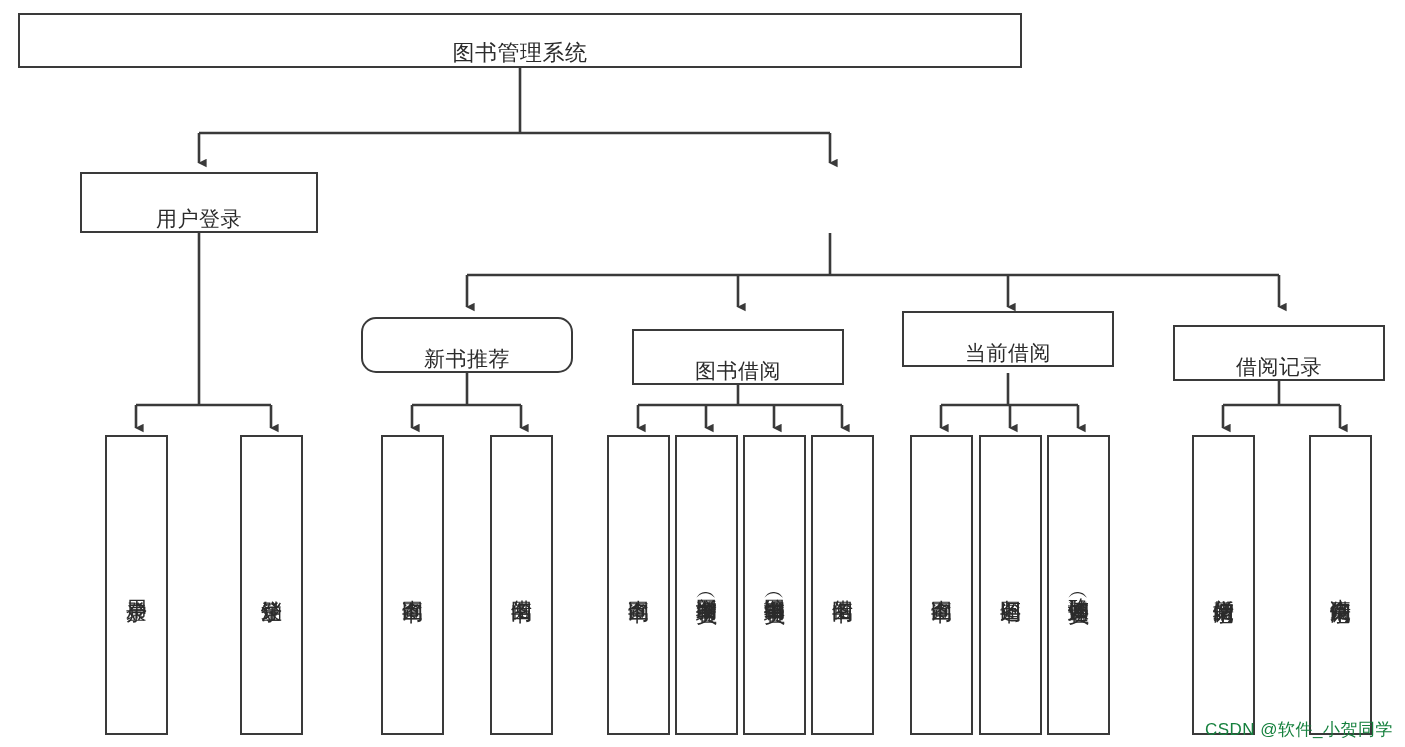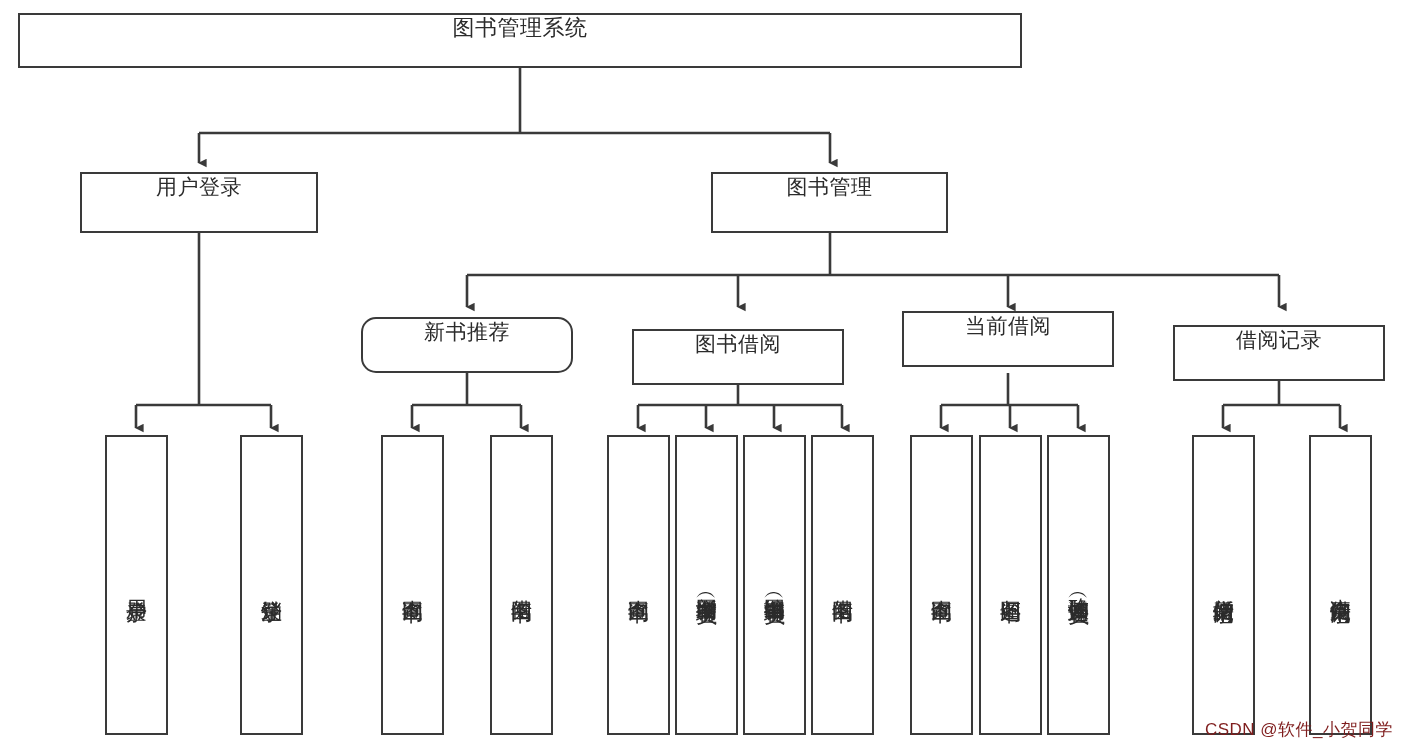--- a/index.html
+++ b/index.html
@@ -23,21 +23,21 @@
     top: 0;
     width: 1405px;
     height: 747px;
   }
   .node {
     position: absolute;
     box-sizing: border-box;
     background: #ffffff;
     border: 2.5px solid #3a3a3a;
     display: flex;
-    align-items: flex-start;
+    align-items: flex-end;
     justify-content: center;
     color: #2b2b2b;
   }
   .node .label-h {
     font-size: 21px;
     line-height: 1.2;
     letter-spacing: 0.5px;
     white-space: nowrap;
   }
   .node-root .label-h { font-size: 22px; }
@@ -53,21 +53,21 @@
     letter-spacing: 1px;
     text-align: center;
     max-height: 100%;
     color: #2b2b2b;
   }
   #watermark {
     position: absolute;
     right: 12px;
     bottom: 6px;
     font-size: 17px;
-    color: #7f1d1d;
+    color: #15803d;
     letter-spacing: 0.5px;
     white-space: nowrap;
     pointer-events: none;
   }
 </style>
 </head>
 <body>
 
 <div id="canvas">
 
@@ -122,23 +122,20 @@
   </svg>
 
   <div class="node node-root" style="left:18px; top:13px; width:1004px; height:55px;">
     <span class="label-h">图书管理系统</span>
   </div>
 
   <div class="node" style="left:80px; top:172px; width:238px; height:61px;">
     <span class="label-h">用户登录</span>
   </div>
 
-  <div class="node" style="left:711px; top:172px; width:237px; height:61px;">
-    <span class="label-h">图书管理</span>
-  </div>
 
   <div class="node" style="left:361px; top:317px; width:212px; height:56px;border-radius:15px;">
     <span class="label-h">新书推荐</span>
   </div>
 
   <div class="node" style="left:632px; top:329px; width:212px; height:56px;">
     <span class="label-h">图书借阅</span>
   </div>
 
   <div class="node" style="left:902px; top:311px; width:212px; height:56px;">

